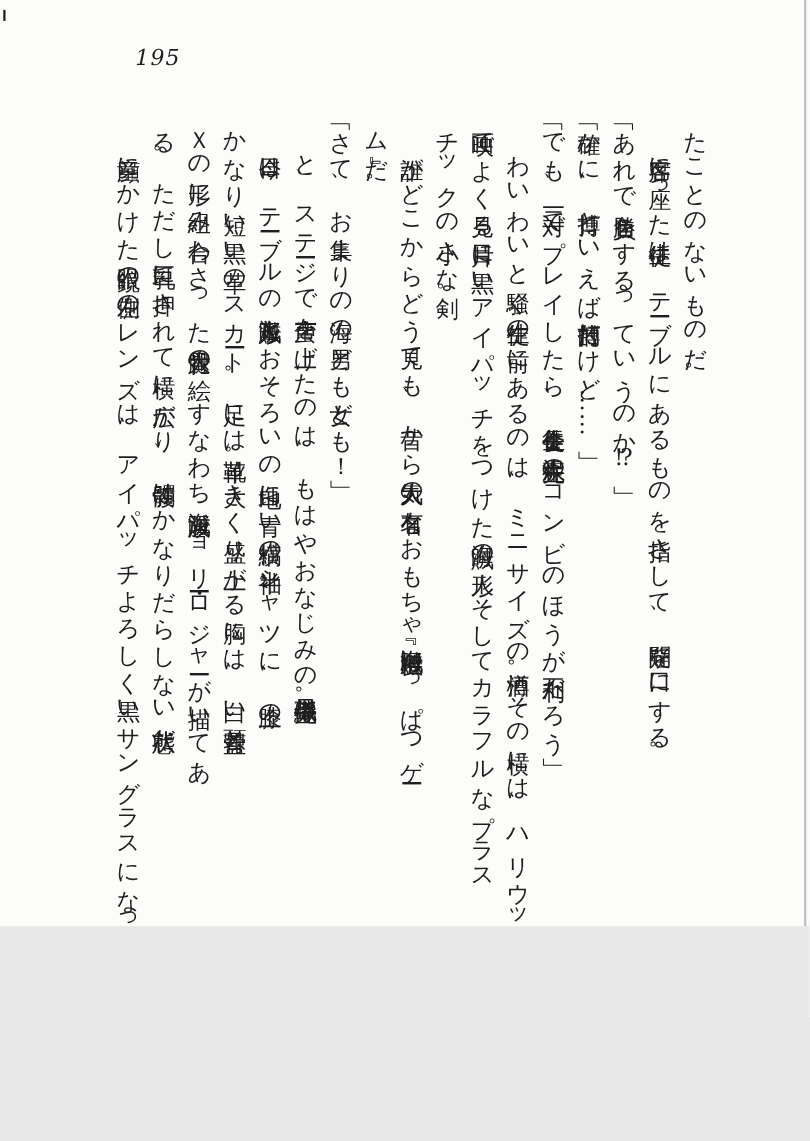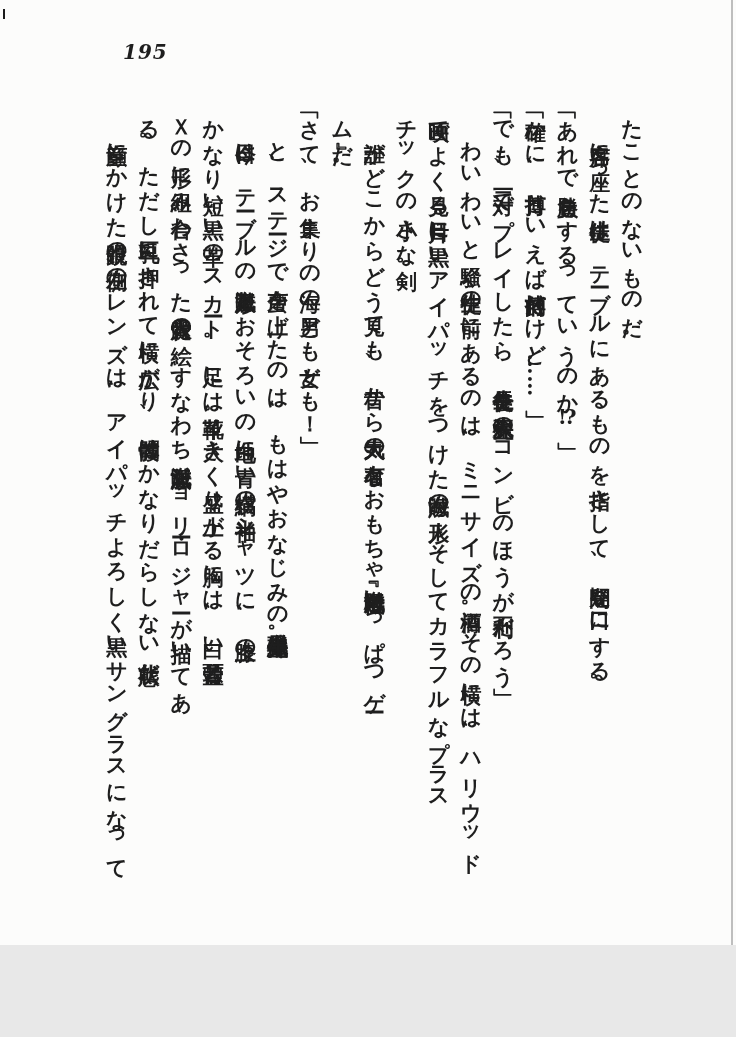--- a/index.html
+++ b/index.html
@@ -10,25 +10,24 @@
   }
   * { box-sizing: border-box; }
   html, body { margin: 0; padding: 0; }
   body {
     background: #e8e8e8;
     font-family: "DejaVu Serif", serif;
   }
   .page {
     position: relative;
     width: 736px;
-    height: 945px;
+    height: 842px;
     background: var(--background);
     overflow: hidden;
     margin: 0 auto;
-    font-weight: bold;
   }
   .page-number {
     position: absolute;
     left: 123px;
     top: 40px;
     font-size: 20px;
     font-style: italic;
     letter-spacing: 1px;
     color: var(--ink);
     font-family: "DejaVu Serif", serif;

